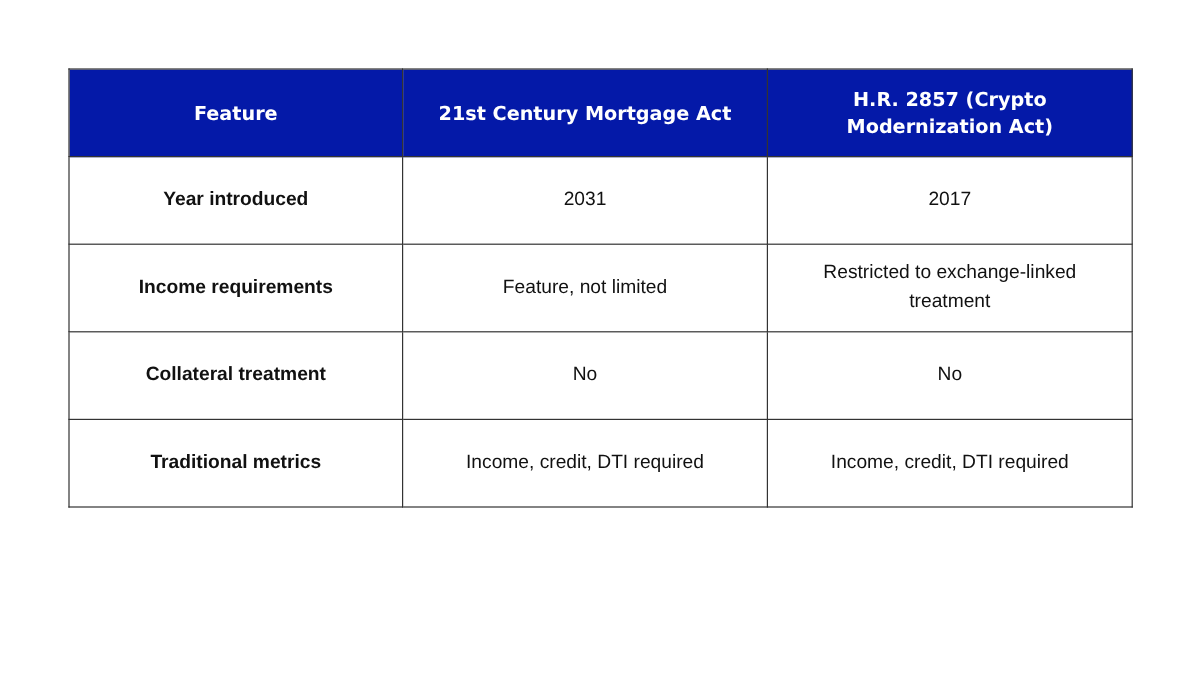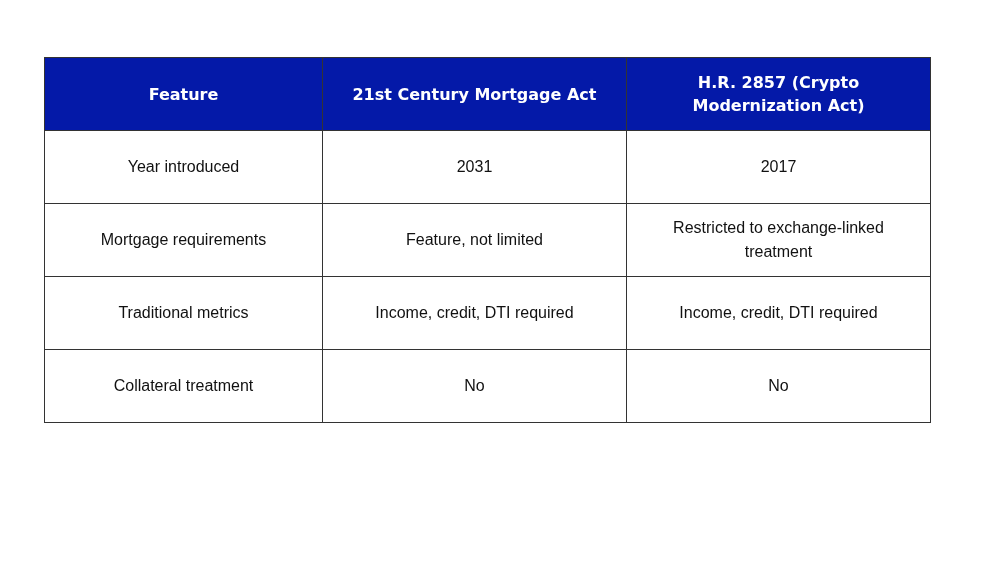--- a/index.html
+++ b/index.html
@@ -1,21 +1,21 @@
 <!DOCTYPE html>
 <html><head>
 <meta charset="utf-8">
 <style>
   html,body{margin:0;padding:0;background:#fff;}
   body{width:1000px;height:563px;position:relative;overflow:hidden;font-family:"Liberation Sans",sans-serif;}
-  table{position:absolute;left:44px;top:57px;width:886px;border-collapse:collapse;table-layout:fixed;}
+  table{position:absolute;left:57px;top:57px;width:886px;border-collapse:collapse;table-layout:fixed;}
   th,td{border:1px solid #333;text-align:center;vertical-align:middle;padding:0 18px;}
   th{background:#0419a8;color:#fff;font-family:"DejaVu Sans",sans-serif;font-weight:bold;font-size:16px;height:72px;line-height:23px;}
   td{height:72px;font-size:16px;color:#111;line-height:24px;}
-  td.feat{font-weight:normal;}
+  td.feat{font-weight:bold;}
 </style>
 </head>
 <body>
 
 <table>
   <colgroup>
       <col style="width:278px">
       <col style="width:304px">
       <col style="width:304px">
     </colgroup>
@@ -26,28 +26,28 @@
       <th>H.R. 2857 (Crypto Modernization Act)</th>
     </tr>
   </thead>
   <tbody>
     <tr>
       <td class="feat">Year introduced</td>
       <td>2031</td>
       <td>2017</td>
     </tr>
     <tr>
-      <td class="feat">Mortgage requirements</td>
+      <td class="feat">Income requirements</td>
       <td>Feature, not limited</td>
       <td>Restricted to exchange-linked treatment</td>
+    </tr>
+    <tr>
+      <td class="feat">Collateral treatment</td>
+      <td>No</td>
+      <td>No</td>
     </tr>
     <tr>
       <td class="feat">Traditional metrics</td>
       <td>Income, credit, DTI required</td>
       <td>Income, credit, DTI required</td>
     </tr>
-    <tr>
-      <td class="feat">Collateral treatment</td>
-      <td>No</td>
-      <td>No</td>
-    </tr>
   </tbody>
 </table>
 
 </body></html>

